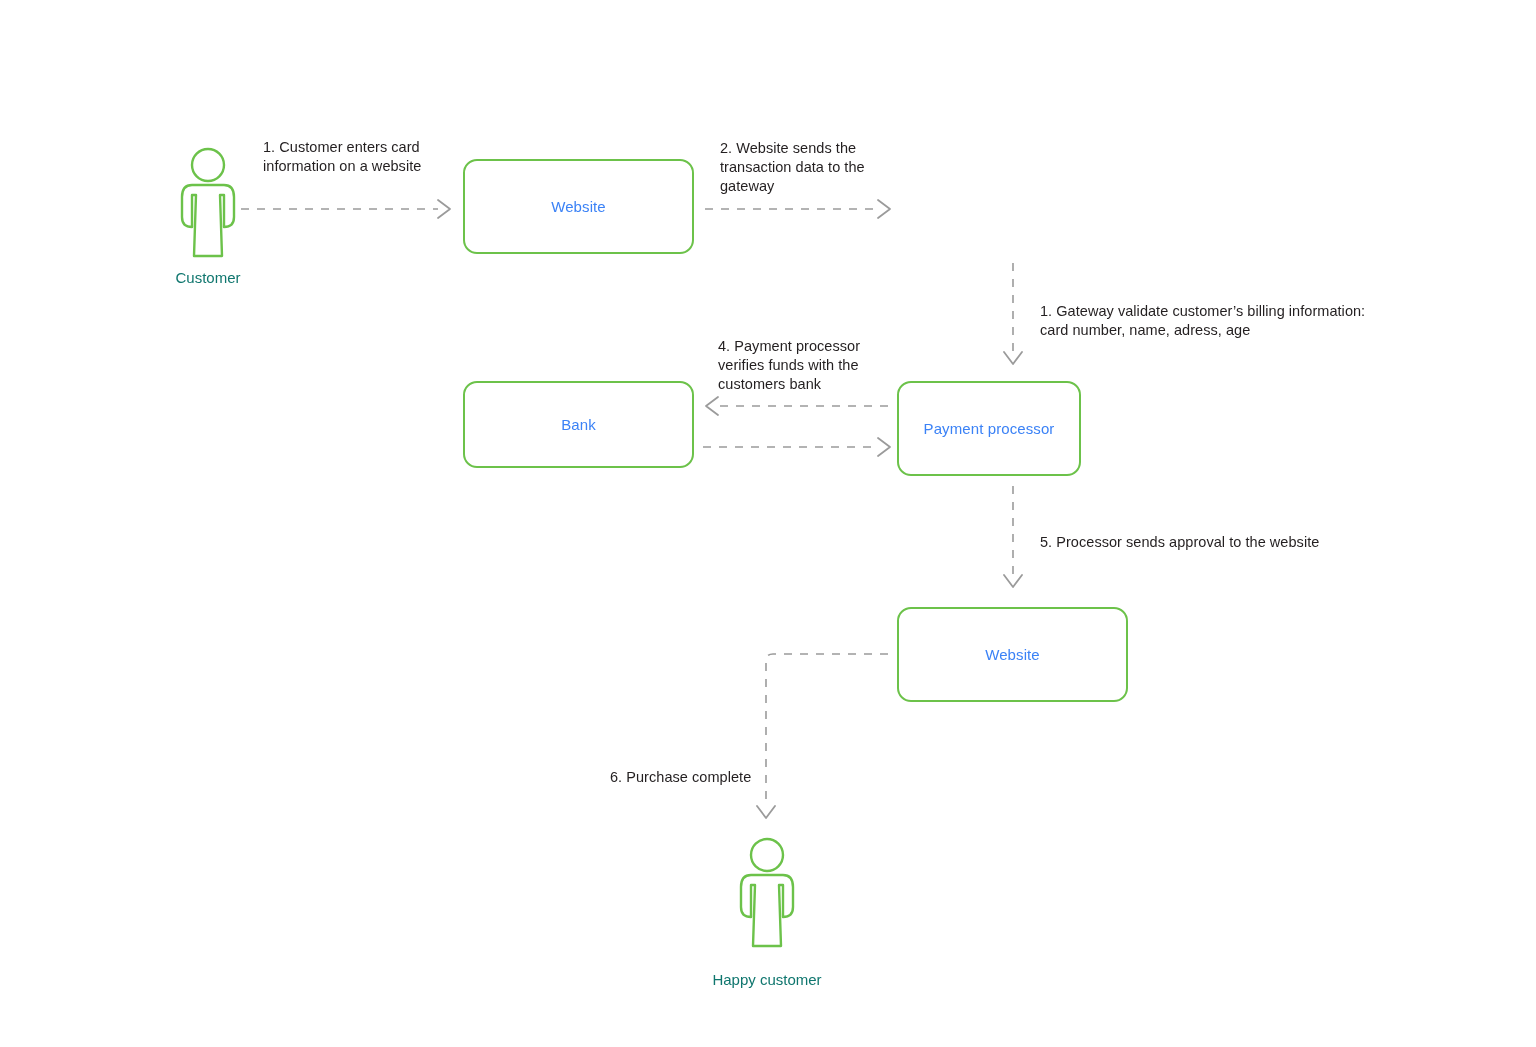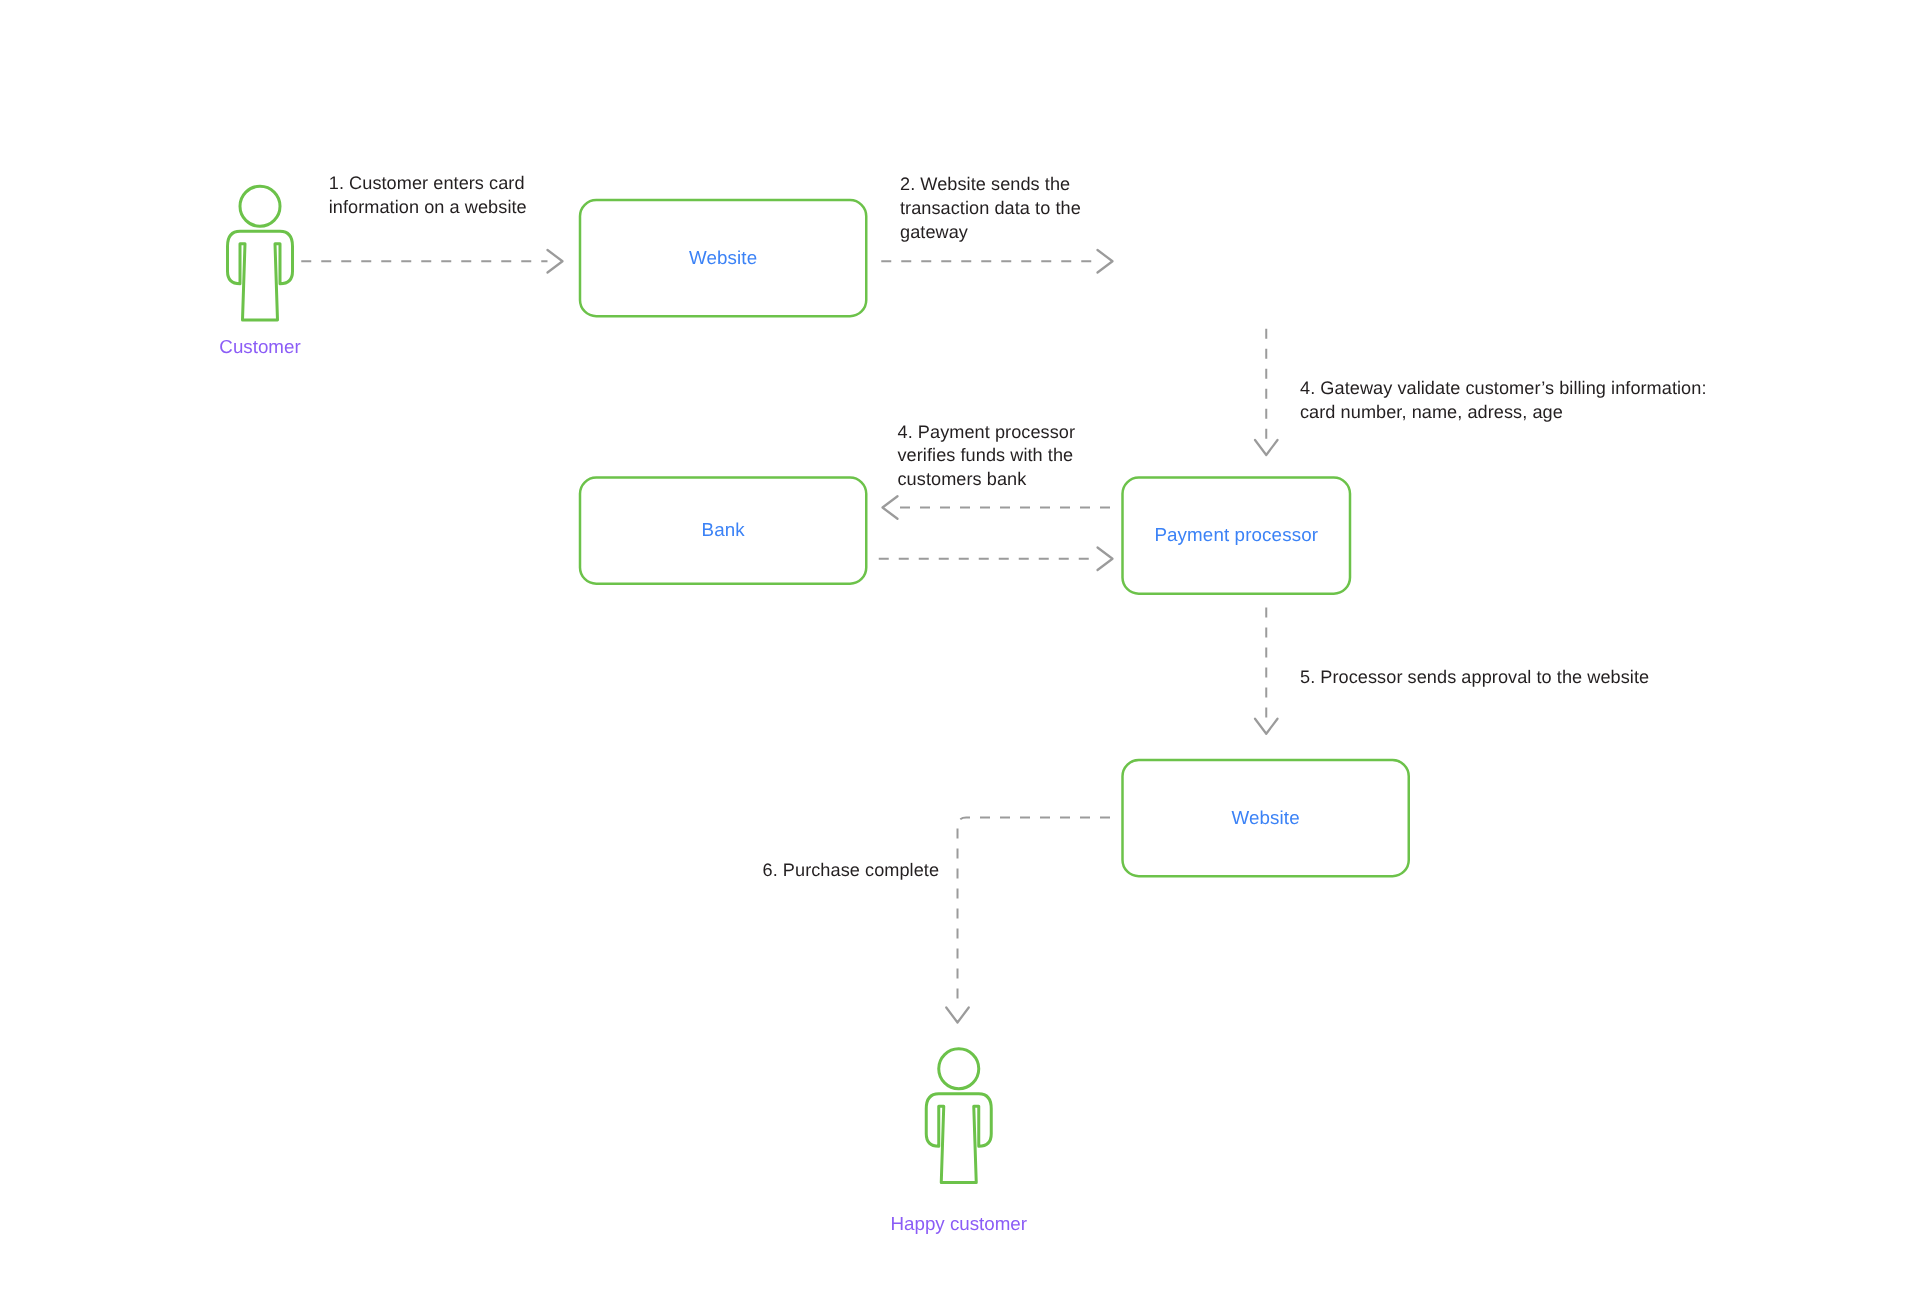--- a/index.html
+++ b/index.html
@@ -57,41 +57,41 @@
   .actor {
     position: absolute;
   }
   .actor-customer { left: 172px; top: 145px;  width: 72px; height: 115px; }
   .actor-happy    { left: 731px; top: 835px;  width: 72px; height: 115px; }
 
   .actor-caption {
     position: absolute;
     font-size: 15px;
     line-height: 20px;
-    color: #8b5cf6;
+    color: #0f766e;
     white-space: nowrap;
     text-align: center;
   }
   .caption-customer { left: 140px; top: 268px; width: 136px; }
   .caption-happy    { left: 699px; top: 970px; width: 136px; }
 
   
   .edge-label {
     position: absolute;
     font-size: 14.5px;
     line-height: 19px;
     color: #231f20;
     letter-spacing: 0.05px;
   }
   .lbl-1 { left: 263px;  top: 138px; width: 180px; }
   .lbl-2 { left: 720px;  top: 139px; width: 180px; }
   .lbl-3 { left: 1040px; top: 302px; width: 330px; }
   .lbl-4 { left: 718px;  top: 337px; width: 175px; }
   .lbl-5 { left: 1040px; top: 533px; width: 320px; }
-  .lbl-6 { left: 610px;  top: 688px; width: 180px; white-space: nowrap; }
+  .lbl-6 { left: 610px;  top: 768px; width: 180px; white-space: nowrap; }
 </style>
 </head>
 <body>
 
 <div id="canvas">
 
   <svg id="edges" viewBox="0 0 1536 1047" width="1536" height="1047" xmlns="http://www.w3.org/2000/svg">
 
     <g>
       <line x1="241" y1="209" x2="438" y2="209" stroke="#9b9b9b" stroke-width="1.6" stroke-dasharray="8 8" stroke-linecap="butt"></line>
@@ -187,21 +187,21 @@
                L 10 52
                Q 10 40 20 40 Z" fill="none" stroke="#6cc24a" stroke-width="2.4" stroke-linejoin="round" stroke-linecap="round"></path>
     </svg>
   </div>
   <div class="actor-caption caption-happy">Happy customer</div>
 
   <div class="edge-label lbl-1">1. Customer enters card information on a website</div>
 
   <div class="edge-label lbl-2">2. Website sends the transaction data to the gateway</div>
 
-  <div class="edge-label lbl-3">4. Gateway validate customer’s billing information: card number, name, adress, age</div>
+  <div class="edge-label lbl-3">1. Gateway validate customer’s billing information: card number, name, adress, age</div>
 
   <div class="edge-label lbl-4">4. Payment processor verifies funds with the customers bank</div>
 
   <div class="edge-label lbl-5">5. Processor sends approval to the website</div>
 
   <div class="edge-label lbl-6">6. Purchase complete</div>
 
 </div>
 
 </body></html>

